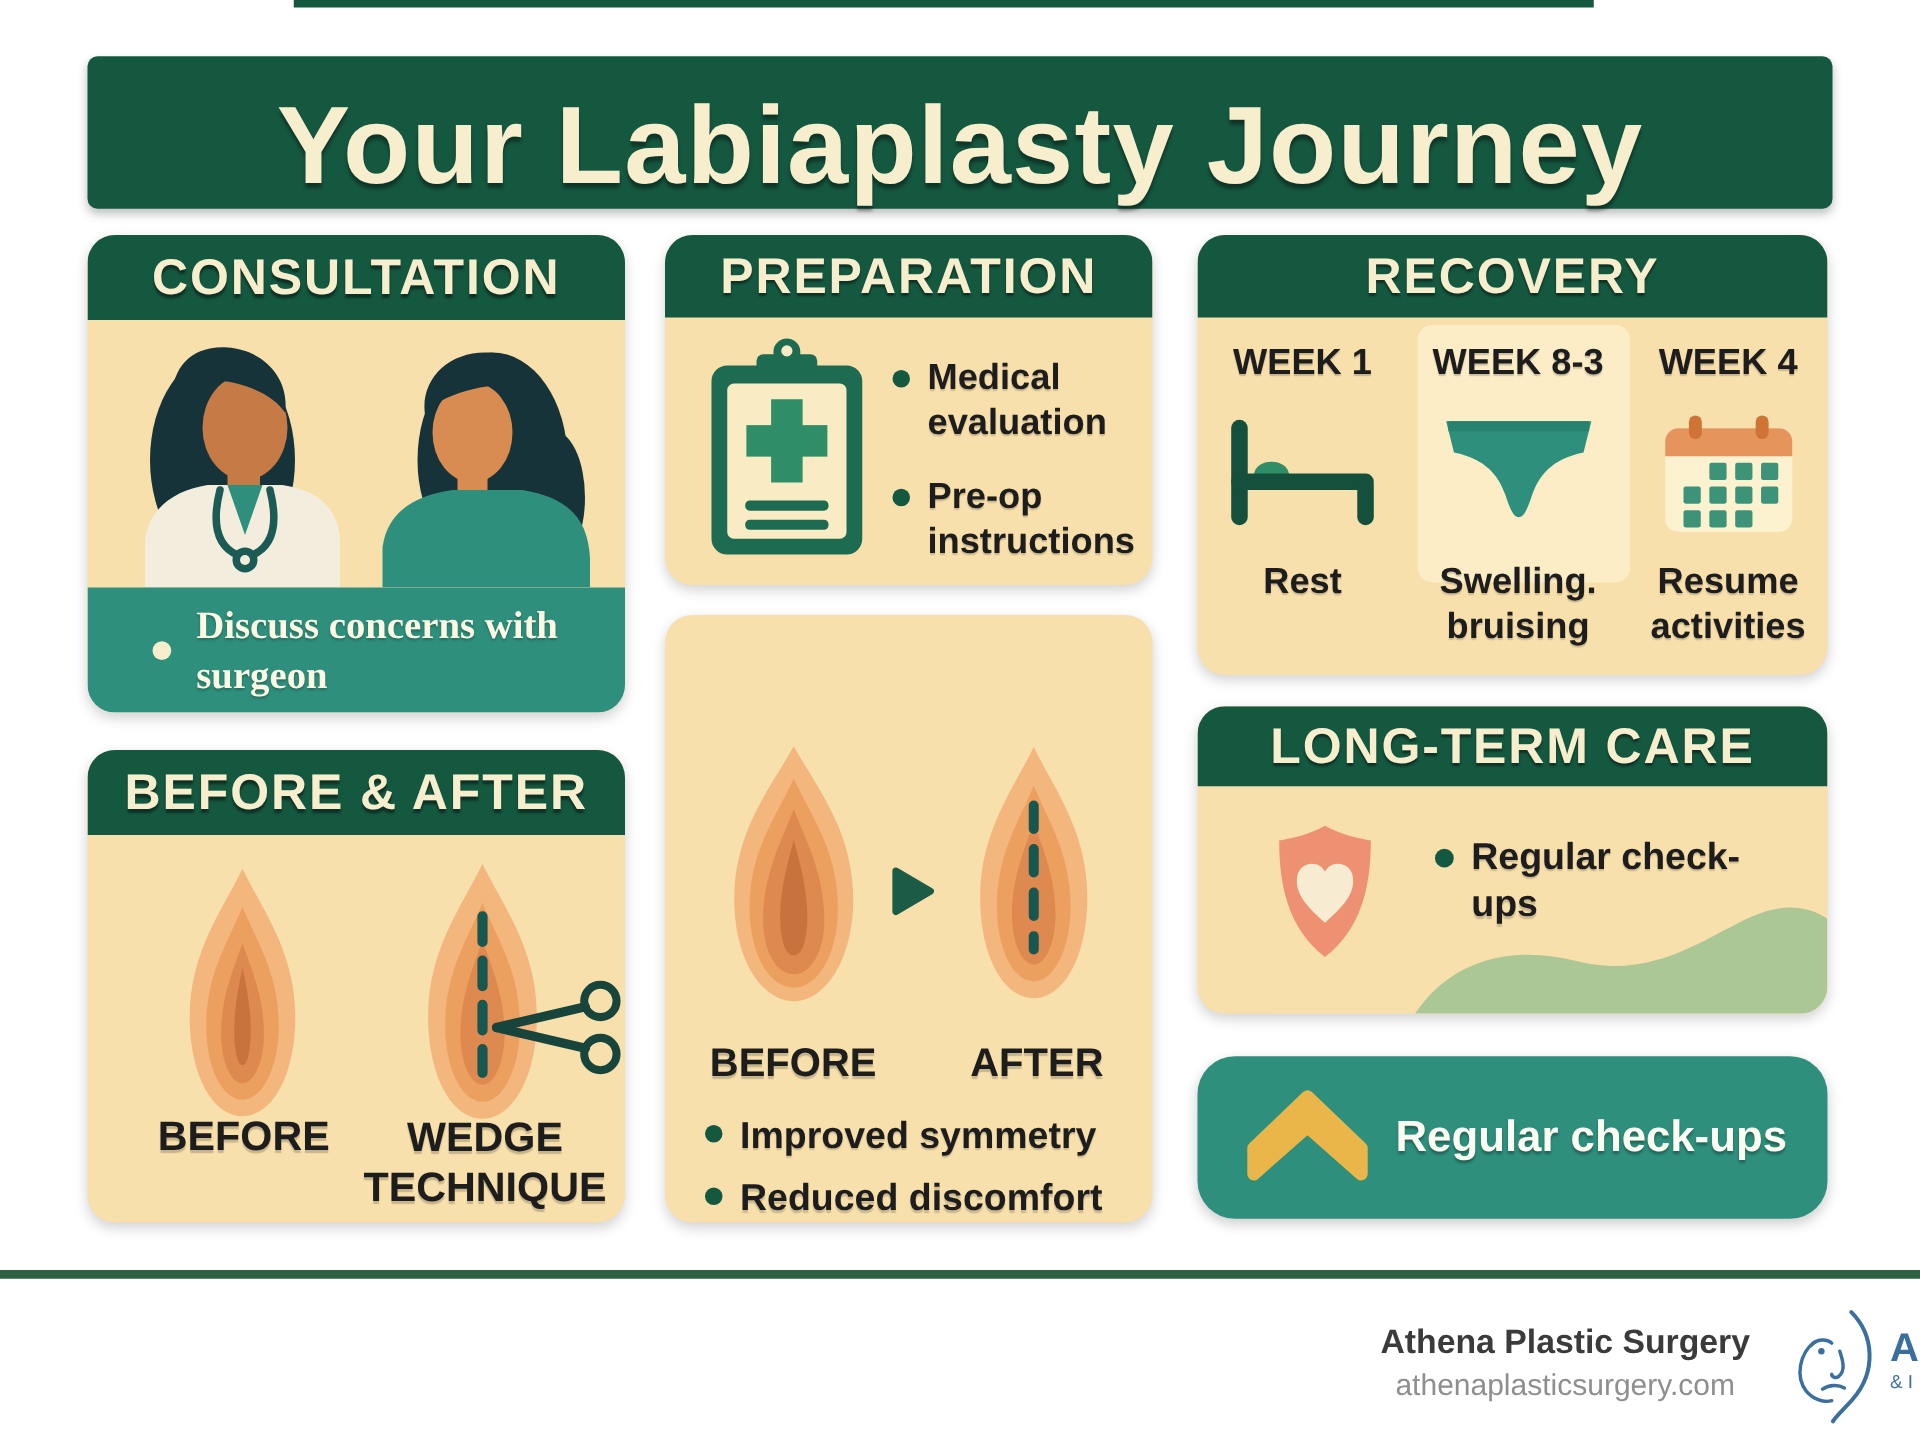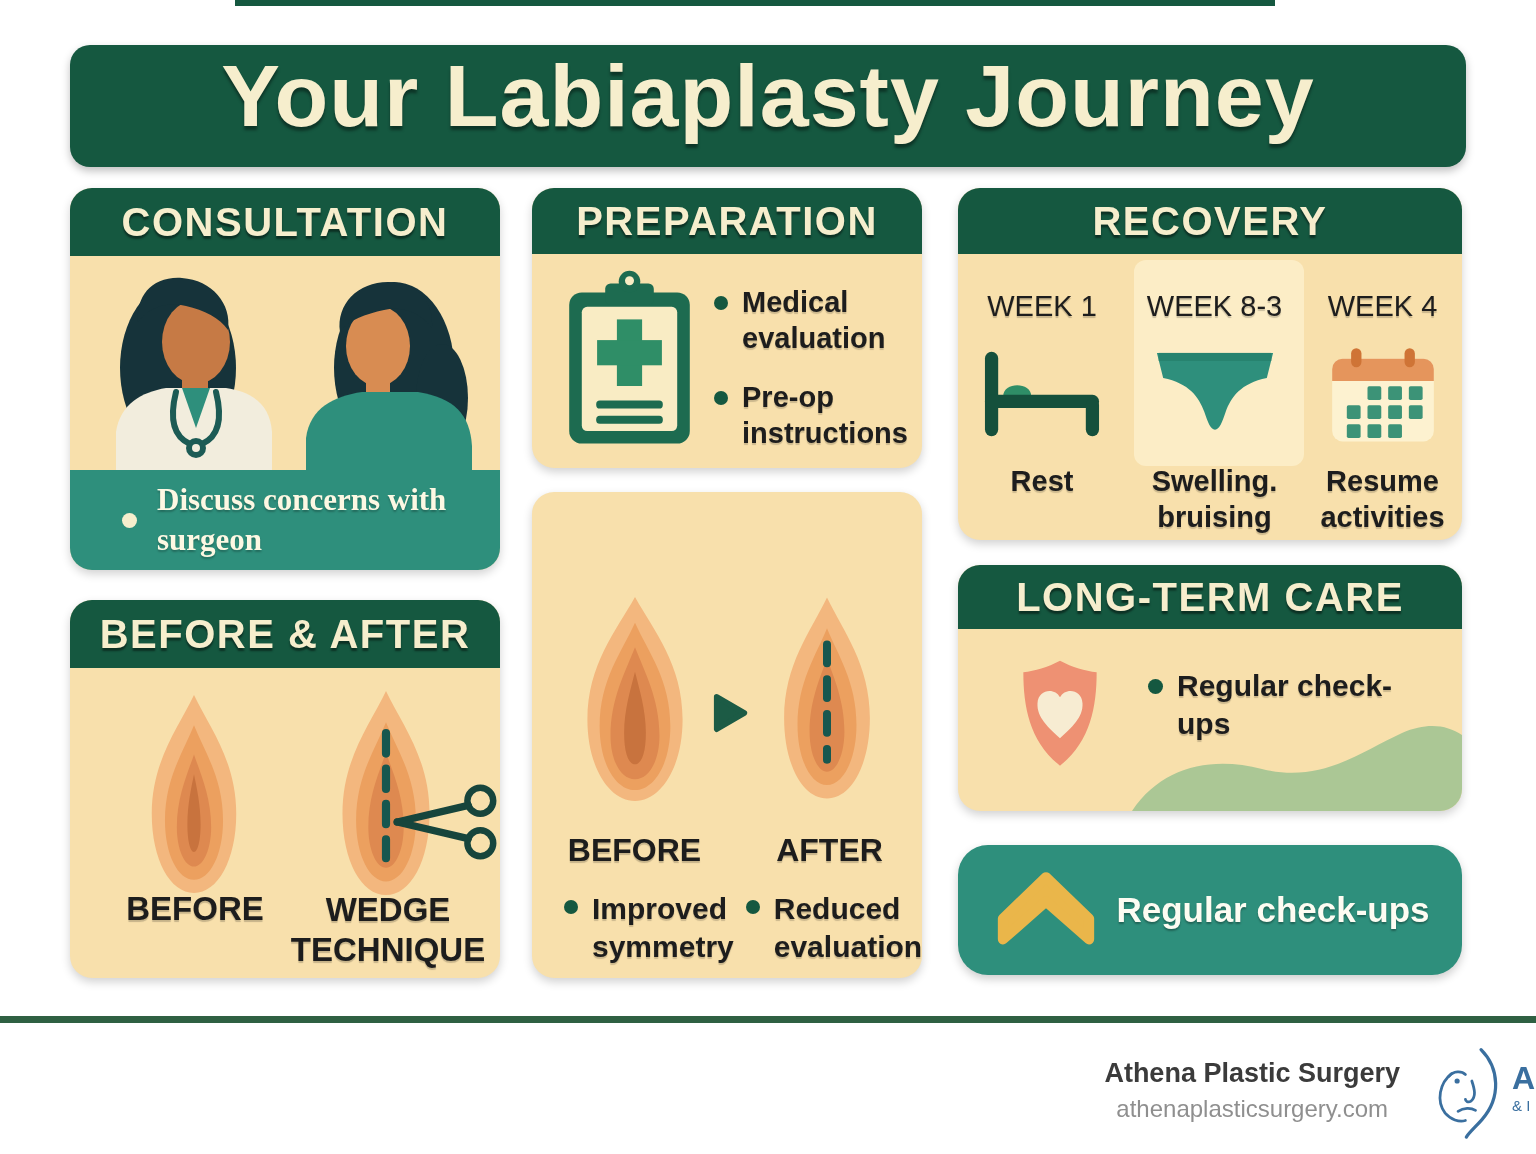--- a/index.html
+++ b/index.html
@@ -7,21 +7,21 @@
     --cream-text:#f6eecd; --gold:#eab64a; --shield-orange:#ee9173; --sage:#abc795;
     --logo-blue:#3a6f9f; --ink:#1d1d1d;
   }
   *{margin:0;padding:0;box-sizing:border-box;}
   body{font-family:"Liberation Sans",sans-serif;background:#fff;}
   .stage{position:relative;width:1536px;height:1154px;background:#ffffff;overflow:hidden;}
 
   .top-strip{position:absolute;left:235px;top:0;width:1040px;height:6px;background:var(--dark-green);}
 
   .title-banner{position:absolute;left:70px;top:45px;width:1396px;height:122px;
-    background:var(--dark-green);border-radius:20px;display:flex;align-items:flex-start;justify-content:center;
+    background:var(--dark-green);border-radius:8px;display:flex;align-items:flex-end;justify-content:center;
     box-shadow:0 4px 8px rgba(0,0,0,.25);}
   .title-banner h1{font-size:88px;font-weight:700;color:var(--cream-text);letter-spacing:1px;
     text-shadow:0 4px 3px rgba(0,0,0,.4);}
 
   .panel{position:absolute;background:var(--cream-bg);border-radius:22px;overflow:hidden;
     box-shadow:0 4px 10px rgba(0,0,0,.18);}
   .panel-header{background:var(--dark-green);display:flex;align-items:center;justify-content:center;}
   .panel-header span{color:var(--cream-text);font-weight:700;letter-spacing:1.5px;font-size:40px;
     text-shadow:0 3px 2px rgba(0,0,0,.45);}
 
@@ -60,33 +60,33 @@
   
   .procedure{left:532px;top:492px;width:390px;height:486px;}
   .procedure .panel-header{height:66px;}
   .proc-art-left{position:absolute;left:35px;top:92px;width:136px;height:230px;}
   .proc-arrow{position:absolute;left:180px;top:200px;width:38px;height:42px;}
   .proc-art-right{position:absolute;left:228px;top:86px;width:134px;height:240px;}
   .proc-label-left{position:absolute;left:10px;top:340px;width:185px;text-align:center;
     font-size:32px;font-weight:700;color:var(--ink);text-shadow:0 2px 1px rgba(0,0,0,.2);}
   .proc-label-right{position:absolute;left:205px;top:340px;width:185px;text-align:center;
     font-size:32px;font-weight:700;color:var(--ink);text-shadow:0 2px 1px rgba(0,0,0,.2);}
-  .proc-bullets{position:absolute;left:32px;top:398px;width:340px;display:flex;flex-direction:row;gap:12px;}
+  .proc-bullets{position:absolute;left:32px;top:398px;width:340px;display:flex;flex-direction:column;gap:12px;}
   .proc-bullets .bullet-item .bullet-dot{margin-top:10px;}
   .proc-bullets .bullet-item p{font-size:30px;}
 
   
   .recovery{left:958px;top:188px;width:504px;height:352px;}
   .recovery .panel-header{height:66px;}
   .recovery-midlight{position:absolute;left:176px;top:72px;width:170px;height:206px;
     background:var(--cream-light);border-radius:12px;}
   .recovery-cols{position:absolute;left:0;top:72px;width:504px;height:280px;display:grid;
     grid-template-columns:168px 177px 159px;}
   .rec-col{display:flex;flex-direction:column;align-items:center;}
-  .rec-week{font-size:29px;font-weight:400;color:var(--ink);margin-top:30px;text-shadow:0 2px 1px rgba(0,0,0,.2);}
+  .rec-week{font-size:29px;font-weight:700;color:var(--ink);margin-top:14px;text-shadow:0 2px 1px rgba(0,0,0,.2);}
   .rec-icon{height:126px;display:flex;align-items:center;justify-content:center;margin-top:8px;}
   .rec-caption{font-size:29px;font-weight:600;color:var(--ink);text-align:center;line-height:1.25;
     margin-top:6px;max-width:160px;text-shadow:0 2px 1px rgba(0,0,0,.18);}
 
   
   .long-term{left:958px;top:565px;width:504px;height:246px;}
   .long-term .panel-header{height:64px;}
   .lt-shield{position:absolute;left:52px;top:86px;width:100px;height:126px;}
   .lt-bullet{position:absolute;left:190px;top:102px;width:260px;display:flex;align-items:flex-start;}
   .lt-bullet .bullet-dot{background:var(--dark-green);margin:12px 14px 0 0;}
@@ -224,21 +224,21 @@
     </svg>
     <div class="proc-label-left">BEFORE</div>
     <div class="proc-label-right">AFTER</div>
     <div class="proc-bullets">
       <div class="bullet-item">
         <span class="bullet-dot"></span>
         <p>Improved symmetry</p>
       </div>
       <div class="bullet-item">
         <span class="bullet-dot"></span>
-        <p>Reduced evaluation</p>
+        <p>Reduced discomfort</p>
       </div>
     </div>
   </div>
 
   <div class="panel recovery">
     <div class="panel-header">
       <span>RECOVERY</span>
     </div>
     <div class="recovery-midlight"></div>
     <div class="recovery-cols">

